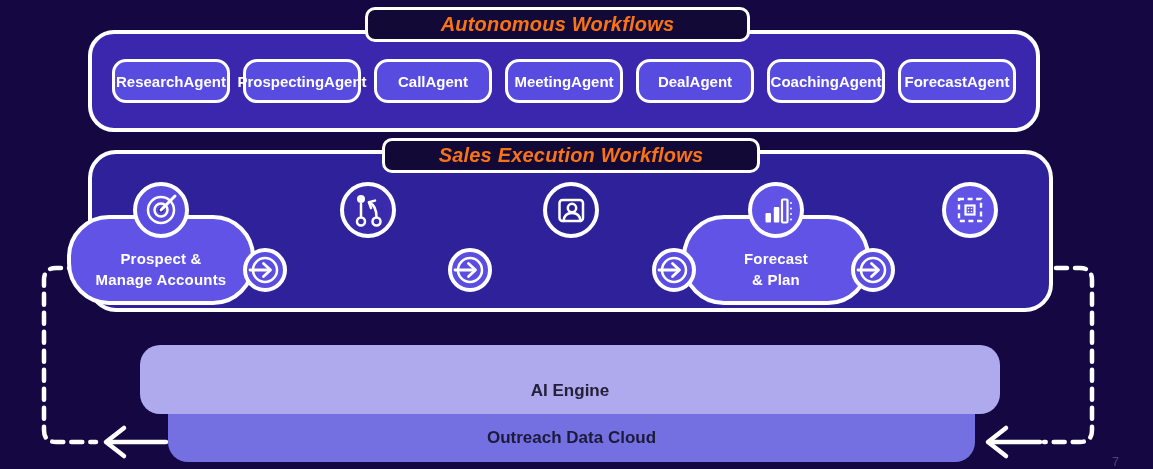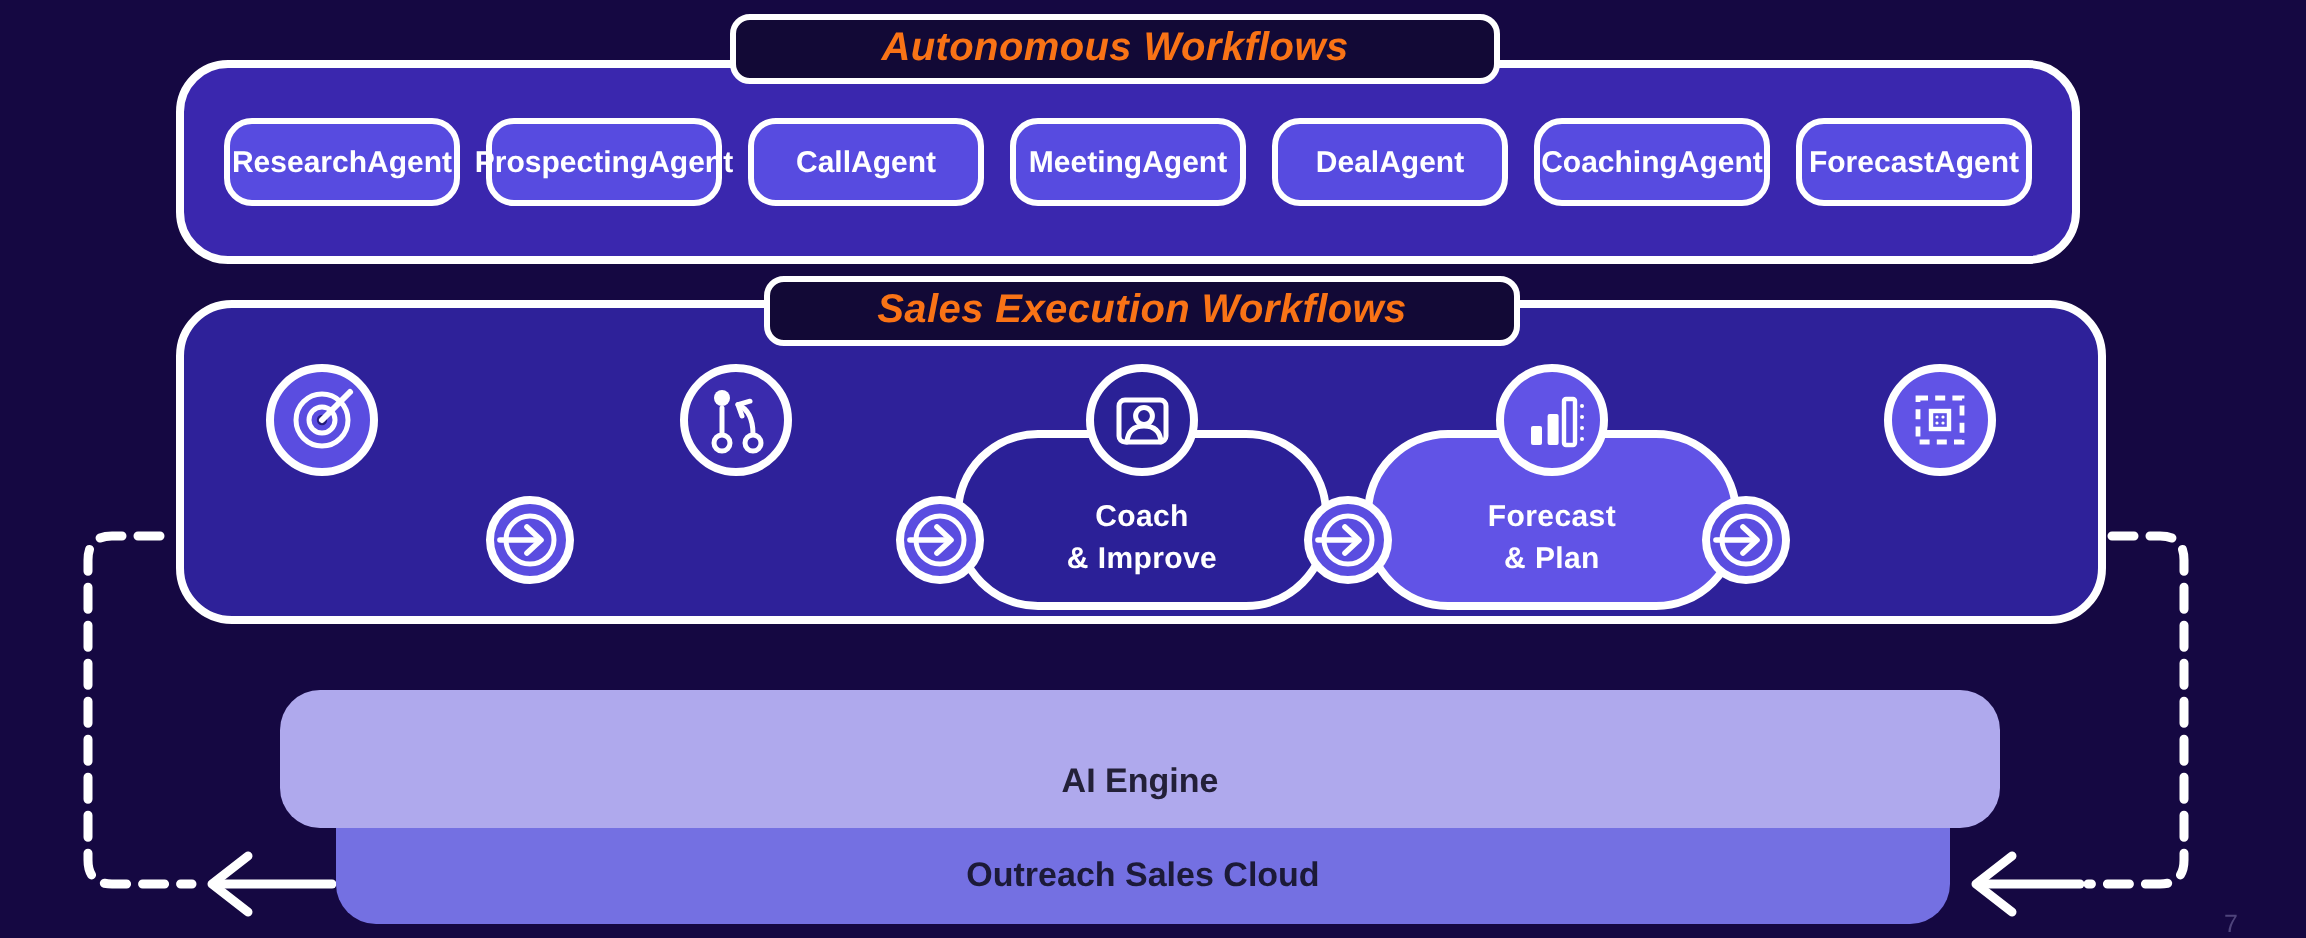--- a/index.html
+++ b/index.html
@@ -138,24 +138,24 @@
   </div>
   <div class="pill top-pill">
     <span>Autonomous Workflows</span>
   </div>
 
   <div class="mid-container"></div>
   <div class="pill mid-pill">
     <span>Sales Execution Workflows</span>
   </div>
 
-  <div class="cloud dark c3">
+  <div class="cloud c1">
     <div class="cloud-label">
-      <span>Coach</span>
-      <span>&amp; Improve</span>
+      <span>Prospect &amp;</span>
+      <span>Manage Accounts</span>
     </div>
   </div>
   <div class="cloud c4">
     <div class="cloud-label">
       <span>Forecast</span>
       <span>&amp; Plan</span>
     </div>
   </div>
 
   <div class="icon-circle i1">
@@ -231,18 +231,18 @@
       <circle cx="18" cy="18" r="12" stroke-width="2.5"></circle>
       <line x1="3" y1="18" x2="22.5" y2="18" stroke-width="2.8"></line>
       <path d="M16.5 11.5 L 23.5 18 L 16.5 24.5" stroke-width="2.8"></path>
     </svg>
   </div>
 
   <div class="layer ai">
     <span>AI Engine</span>
   </div>
   <div class="layer odc">
-    <span>Outreach Sales Cloud</span>
+    <span>Outreach Data Cloud</span>
   </div>
 
   <div class="pagenum">7</div>
 
 </div>
 
 </body></html>

